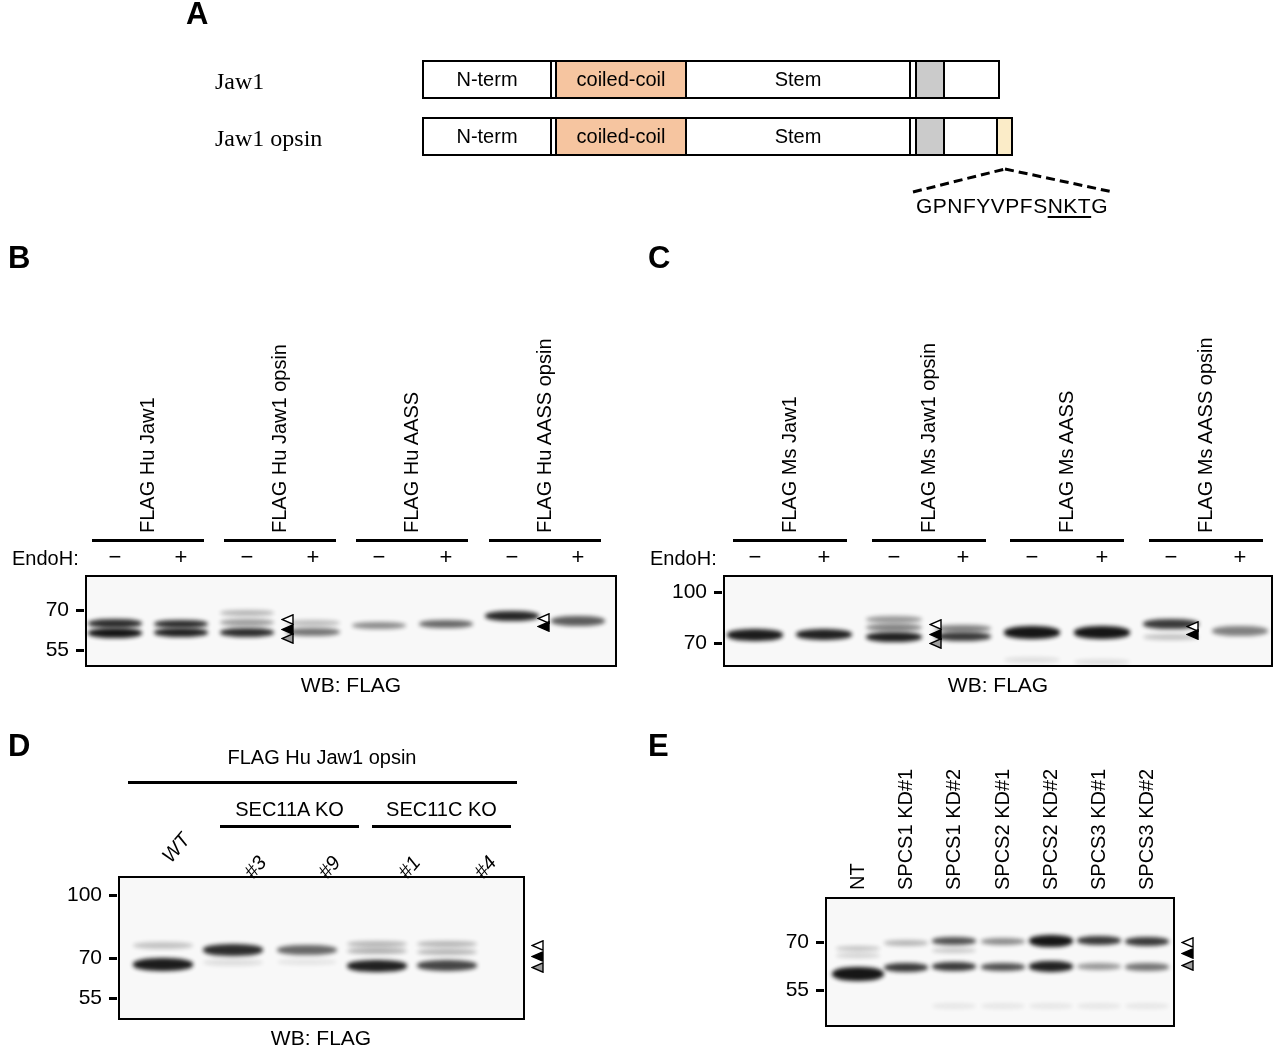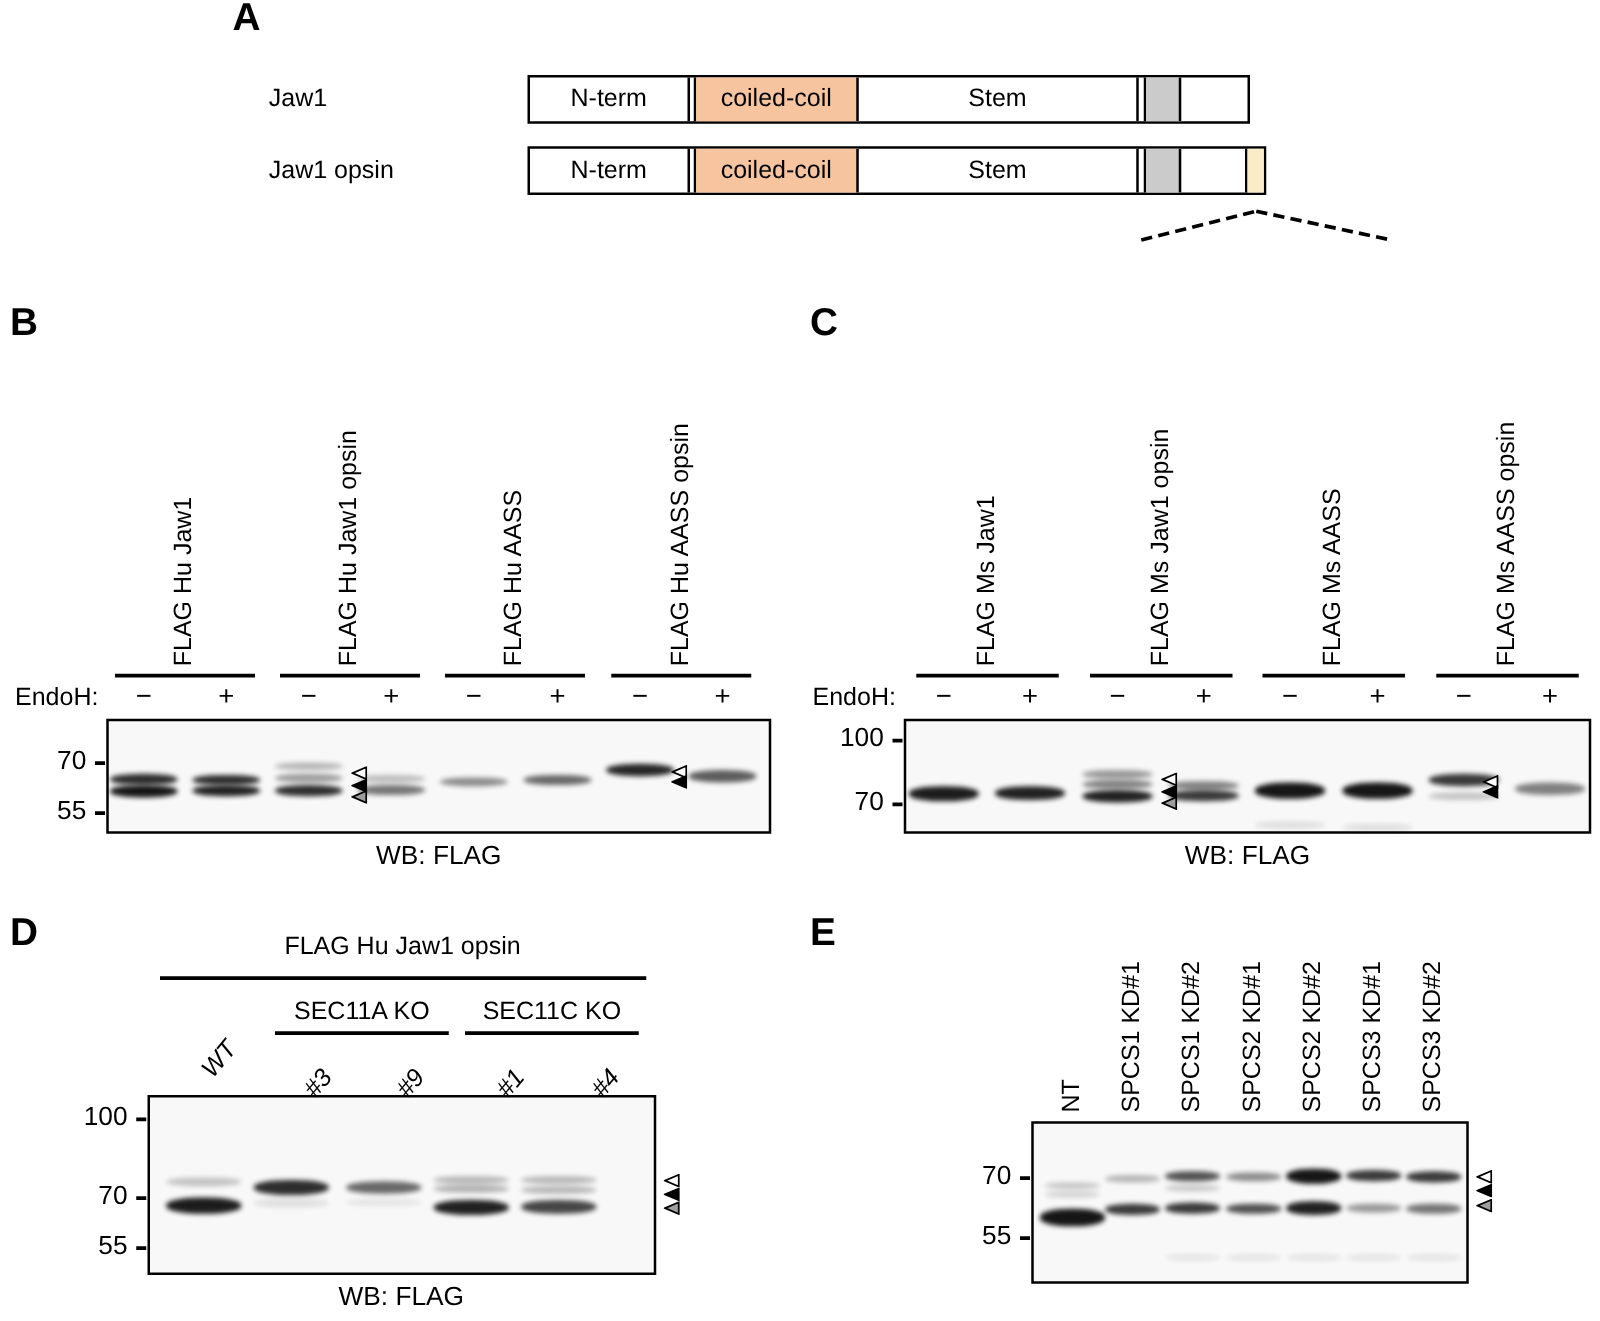--- a/index.html
+++ b/index.html
@@ -1,19 +1,19 @@
 <!DOCTYPE html>
 <html><head>
 <meta charset="utf-8">
 <style>
   html,body{margin:0;padding:0;background:#fff;}
   #fig{position:relative;width:1280px;height:1057px;background:#ffffff;overflow:hidden;
        font-family:"Liberation Sans","DejaVu Sans",sans-serif;color:#000;}
   .plabel{position:absolute;font-size:31px;font-weight:bold;}
-  .rowname{position:absolute;font-size:20px;}
+  .rowname{position:absolute;font-size:24px;font-family:Liberation Serif, serif;}
   .bar{position:absolute;display:flex;border:2.5px solid #000;background:#fff;box-sizing:border-box;}
   .seg{height:100%;box-sizing:border-box;border-right:2.5px solid #000;display:flex;
        align-items:center;justify-content:center;font-size:20px;}
   .seg.last{border-right:none;}
   .seq{position:absolute;font-size:21px;letter-spacing:0.5px;}
   .seq u{text-underline-offset:3px;}
   .vlabel{position:absolute;font-size:20px;line-height:20px;white-space:nowrap;
           transform:rotate(-90deg);transform-origin:0 0;}
   .dlabel{position:absolute;font-size:20px;line-height:20px;white-space:nowrap;font-style:italic;
           transform:rotate(-50deg);transform-origin:0 0;}
@@ -59,20 +59,23 @@
     <div class="seg seg-gray" style="width: 28px; background: rgb(203, 203, 203);"></div>
     <div class="seg" style="flex:1;"></div>
     <div class="seg last seg-opsin" style="width: 13px; background: rgb(251, 236, 200);"></div>
   </div>
 
   <svg class="dashsvg" style="left:900px;top:158px;" width="225" height="42">
     <line x1="13" y1="34" x2="105" y2="11" stroke="#000" stroke-width="3" stroke-dasharray="9 5"></line>
     <line x1="105" y1="11" x2="213" y2="34" stroke="#000" stroke-width="3" stroke-dasharray="9 5"></line>
   </svg>
 
+  <div class="seq" style="left:886px;top:194px;width:252px;text-align:center;">
+    <span>GPNFYVPFS</span><u>NKT</u><span>G</span>
+  </div>
 
   <div class="plabel" style="left:8px;top:240px;">B</div>
   <div class="rowlab" style="left:12px;top:547px;width:68px;">EndoH:</div>
   <div class="blotbox" style="left:85px;top:575px;width:532px;height:92px;"></div>
   <div class="caption" style="left:241px;top:673px;">WB: FLAG</div>
 
   <div class="plabel" style="left:648px;top:240px;">C</div>
   <div class="rowlab" style="left:650px;top:547px;width:68px;">EndoH:</div>
   <div class="blotbox" style="left:723px;top:575px;width:550px;height:92px;"></div>
   <div class="caption" style="left:888px;top:673px;">WB: FLAG</div>

